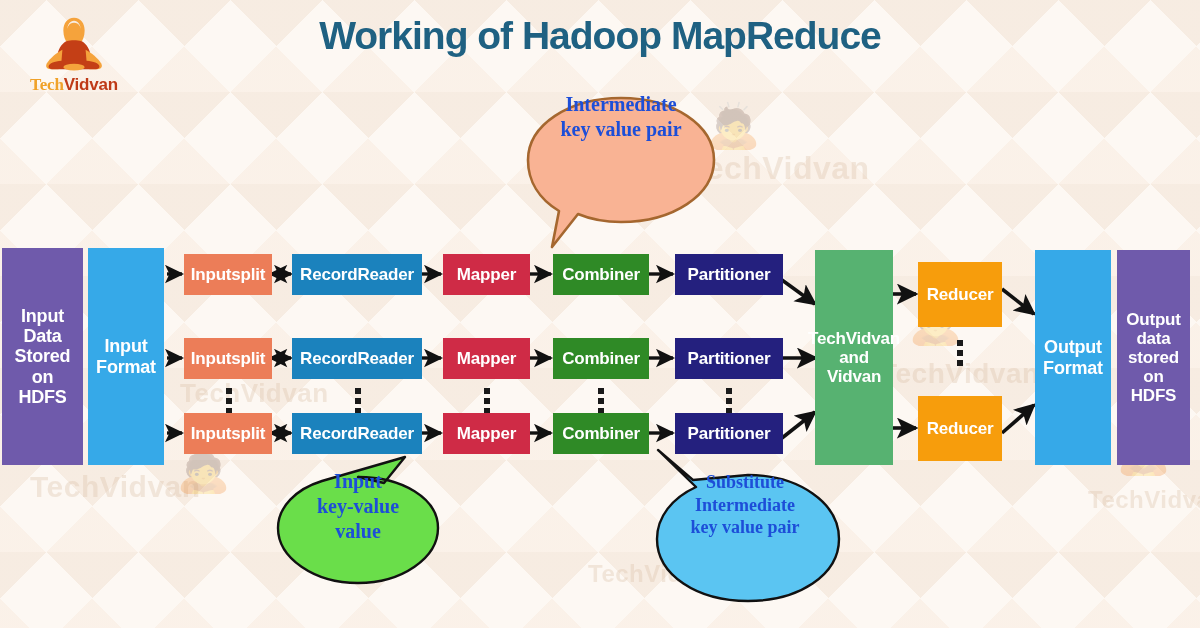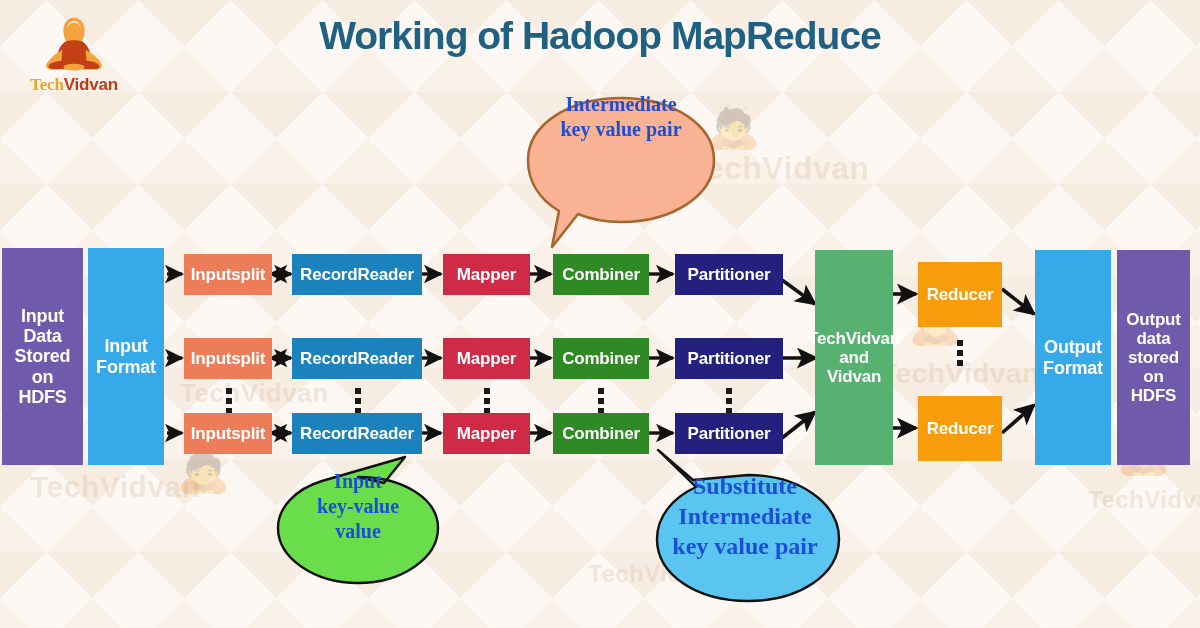--- a/index.html
+++ b/index.html
@@ -320,21 +320,21 @@
       <path d="M86 22 C130 22 166 43 166 73 C166 103 130 128 86 128 C42 128 6 103 6 73
                C6 52 24 34 50 26 L133 2 L112 28 Z" fill="#6ade4a" stroke="#111111" stroke-width="2.4" stroke-linejoin="round"></path>
     </svg>
     <div class="btxt" style="padding-top:14px;">
       <div>Input</div>
       <div>key-value</div>
       <div>value</div>
     </div>
   </div>
 
-  <div class="bubble" style="left:645px;top:447px;width:200px;height:160px;font-size:24px;">
+  <div class="bubble" style="left:645px;top:447px;width:200px;height:160px;font-size:18px;">
     <svg width="200" height="160" viewBox="0 0 200 160">
       <path d="M103 28 C154 28 194 56 194 92 C194 128 154 154 103 154 C52 154 12 128 12 92
                C12 70 27 51 51 40 L13 3 L48 33 Z" fill="#5bc5f2" stroke="#111111" stroke-width="2.4" stroke-linejoin="round"></path>
     </svg>
     <div class="btxt" style="padding-top:24px;">
       <div>Substitute</div>
       <div>Intermediate</div>
       <div>key value pair</div>
     </div>
   </div>

